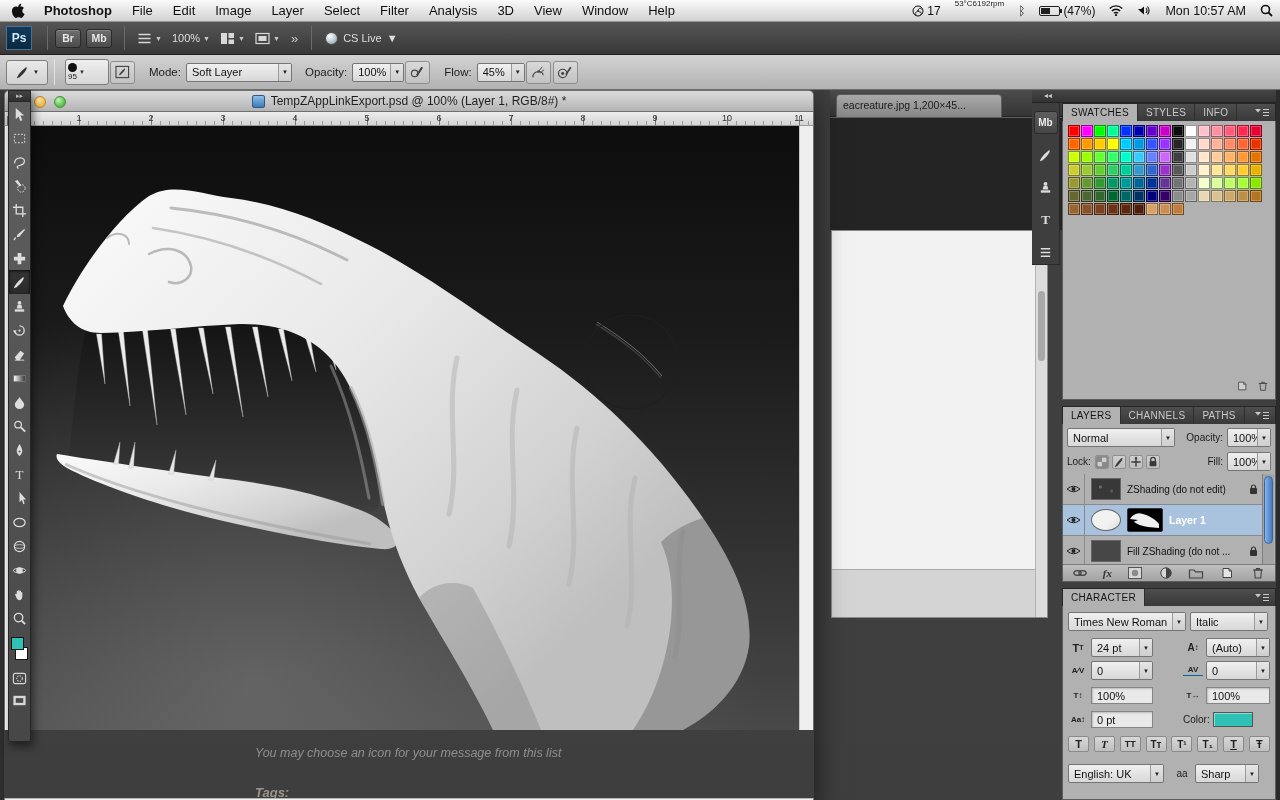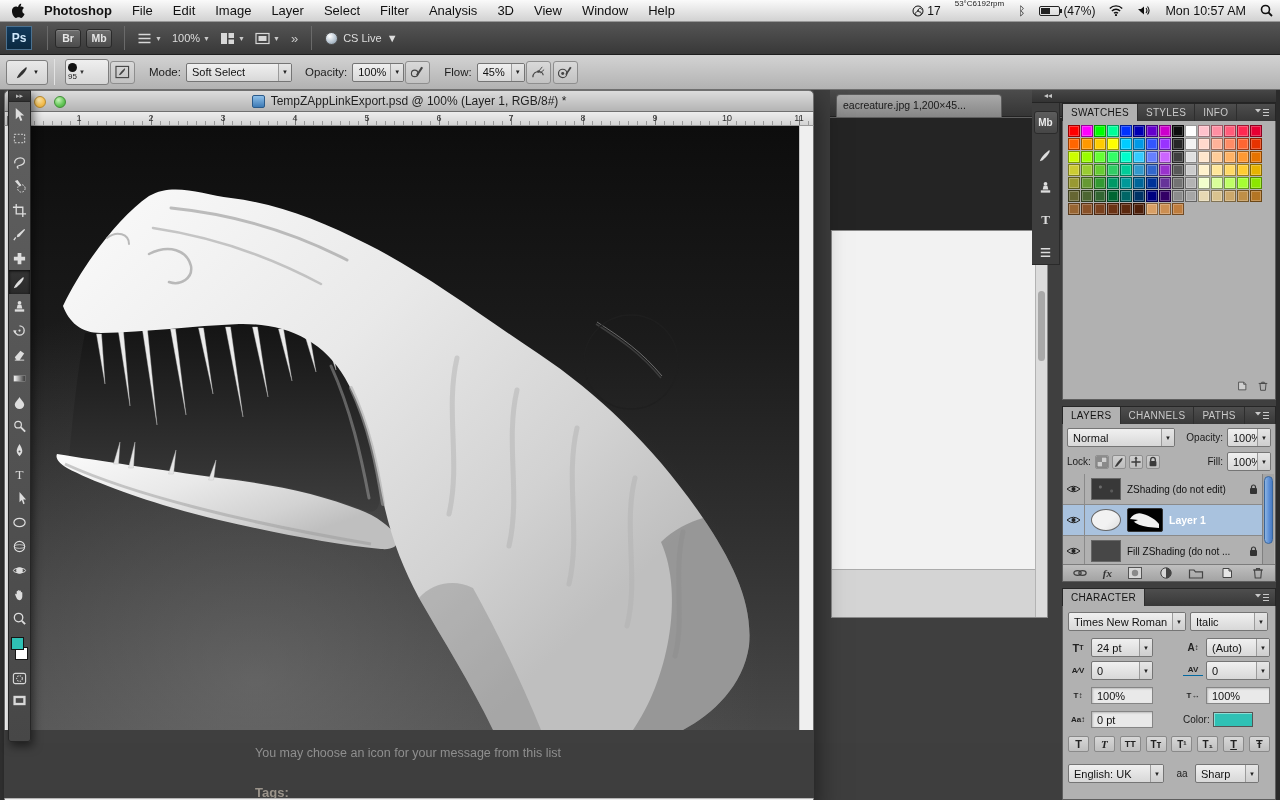--- a/index.html
+++ b/index.html
@@ -124,21 +124,21 @@
     white-space:nowrap; overflow:hidden; }
   .bg-darkband { position:absolute; left:830px; top:117px; width:232px; height:113px; background:#242424;
     border-top:1px solid #5e5e5e; z-index:10; }
   .bg-browser { position:absolute; left:831px; top:230px; width:217px; height:388px; background:#f2f2f2;
     border:1px solid #8a8a8a; z-index:10; }
   .bg-quote { position:absolute; left:0; top:112px; width:100%; height:34px; background:#585858;
     display:flex; align-items:center; padding-left:8px; font-size:12.5px; color:#cdcdcd; white-space:nowrap; overflow:hidden; }
   .bg-bscroll { position:absolute; right:0; top:0; bottom:0; width:12px; background:#dcdcdc; border-left:1px solid #b3b3b3; }
   .bg-bthumb { position:absolute; left:2px; top:60px; width:7px; height:70px; background:#a9a9a9; border-radius:4px; }
   .bg-browser-foot { position:absolute; left:0; bottom:0; width:100%; height:48px; background:#d4d4d4; border-top:1px solid #ababab; }
-  .bg-footer { position:absolute; left:0; top:743px; width:1062px; height:57px; background:#3e3e3e; z-index:10; }
+  .bg-footer { position:absolute; left:0; top:743px; width:1062px; height:57px; background:#3e3e3e; z-index:10;font-style:italic; }
   .bg-foot-text { position:absolute; left:255px; top:3px; font-size:12.5px; color:#8f8f8f; }
   .bg-tags { position:absolute; left:255px; top:42px; font-size:13px; font-weight:bold; color:#9b948b; }
 
   
   .dock-top { position:absolute; left:1032px; top:90px; width:248px; height:13px;
     background:linear-gradient(#464646,#333); border-bottom:1px solid #242424;
     color:#c6c6c6; font-size:8px; line-height:12px; padding-left:12px; z-index:40; }
   .iconstrip { position:absolute; left:1032px; top:103px; width:28px; height:162px; background:#3e3e3e;
     border-right:1px solid #2a2a2a; border-bottom:1px solid #2a2a2a; z-index:40;
     display:flex; flex-direction:column; align-items:center; padding-top:8px; gap:9px; }
@@ -354,21 +354,21 @@
       <span class="caret" style="font-size:6px;color:#333;">▼</span>
     </span>
     <span class="obbtn">
       <svg width="15" height="14" viewBox="0 0 16 15">
           <rect x="1" y="1.5" width="13.5" height="12" fill="none" stroke="#444" stroke-width="1.2"></rect>
           <path d="M4,11 C5,8.5 8,5.5 10.5,3.5 C11.8,5 8.5,8 6,10.5 Z" fill="#444"></path>
         </svg>
     </span>
     <span class="ob-label">Mode:</span>
     <span class="dd" style="width:106px;">
-      <span class="txt">Soft Select</span>
+      <span class="txt">Soft Layer</span>
         <span class="arrbox">▼</span>
     </span>
     <span class="ob-label">Opacity:</span>
     <span class="dd" style="width:52px;">
       <span class="txt">100%</span>
         <span class="arrbox">▼</span>
     </span>
     <span class="obbtn">
       <svg width="15" height="14" viewBox="0 0 16 15">
           <circle cx="5" cy="9" r="3.5" fill="none" stroke="#444" stroke-width="1.2"></circle>

